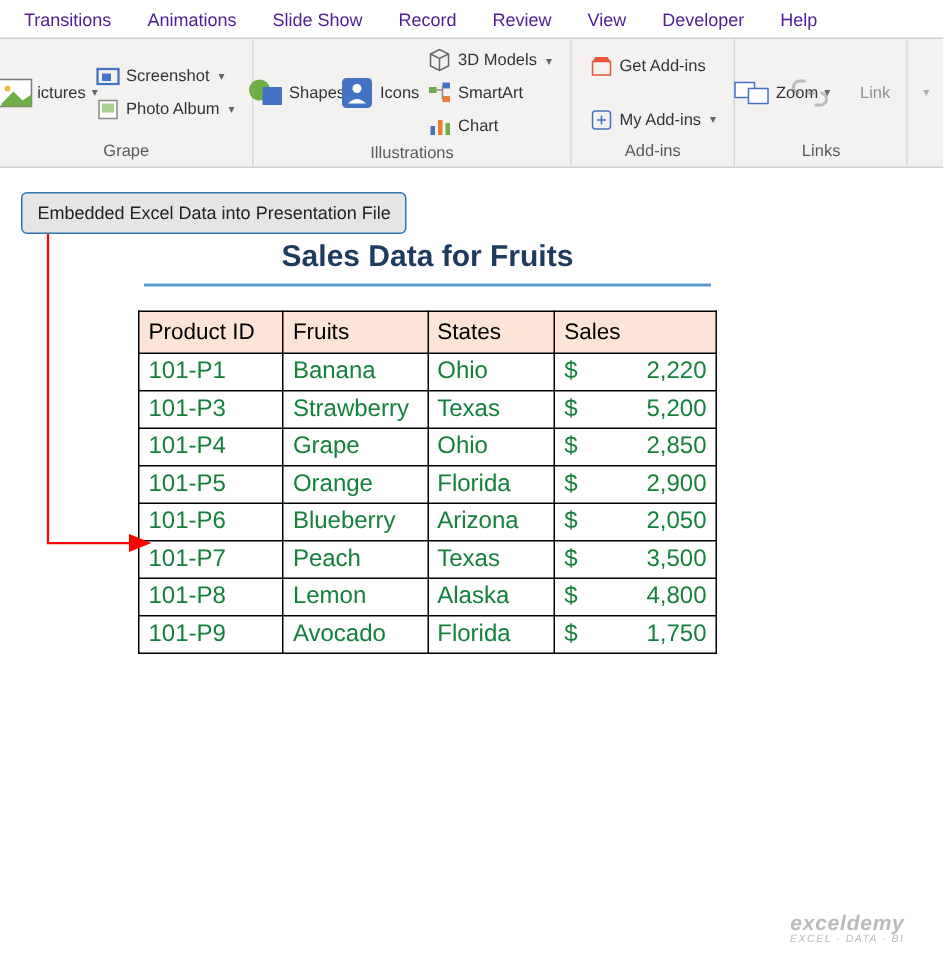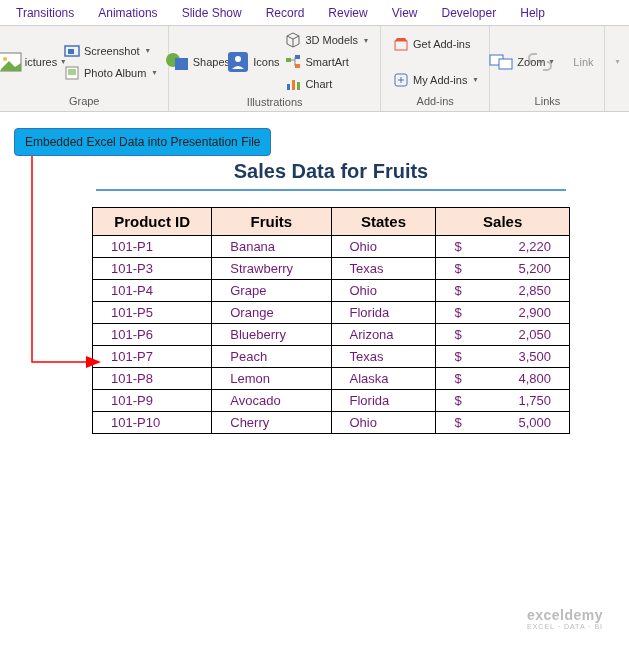--- a/index.html
+++ b/index.html
@@ -14,35 +14,35 @@
 .group { display: flex; flex-direction: column; justify-content: space-between; border-right: 1px solid #d8d8d8; padding: 4px 8px 2px 8px; }
 .group-label { text-align: center; color: #5a5a5a; font-size: 11px; padding: 2px 0; }
 .group-body { display: flex; gap: 6px; flex: 1; }
 .big-btn { display: flex; flex-direction: row; align-items: center; justify-content: center; gap: 2px; width: 46px; cursor: pointer; padding: 2px; }
 .big-btn .icon { width: 28px; height: 28px; display: flex; align-items: center; justify-content: center; }
 .big-btn .lbl { font-size: 11px; color: #333; }
 .stack { display: flex; flex-direction: column; gap: 2px; justify-content: center; }
 .small-btn { display: flex; align-items: center; gap: 4px; padding: 2px 4px; cursor: pointer; font-size: 11px; color: #333; }
 .small-btn .icon { width: 16px; height: 16px; display: flex; align-items: center; justify-content: center; }
 .dd { font-size: 8px; color: #666; margin-left: 2px; }
-.callout { position: absolute; left: 14px; top: 128px; background: #0ea5e9; border: 1px solid #2e75b6; border-radius: 4px; padding: 6px 10px; font-size: 12px; color: #222; z-index: 5; }
+.callout { position: absolute; left: 14px; top: 128px; background: #e5e5e5; border: 1px solid #2e75b6; border-radius: 4px; padding: 6px 10px; font-size: 12px; color: #222; z-index: 5; }
 .arrow-svg { position: absolute; left: 28px; top: 152px; z-index: 4; }
 
-.embed { position: absolute; left: 92px; top: 160px; width: 478px; }
+.embed { position: absolute; left: 92px; top: 160px; width: 386px; }
 .title { text-align: center; font-size: 20px; font-weight: 600; color: #1f3a5f; padding-bottom: 6px; }
 .title-underline { height: 2px; background: #5b9bd5; margin: 0 4px 16px 4px; }
 
 table { border-collapse: collapse; width: 100%; table-layout: fixed; }
-th { background: #fce4d6; font-weight: 700; font-size: 15px; border: 1.5px solid #000; padding: 5px 6px; text-align: center; color: #000; }
-td { border: 1px solid #000; padding: 3px 18px; font-size: 13px; color: #701a75; }
+th { background: #fce4d6; font-weight: 400; font-size: 15px; border: 1.5px solid #000; padding: 5px 6px; text-align: left; color: #000; }
+td { border: 1px solid #000; padding: 3px 6px; font-size: 16px; color: #15803d; }
 td.money { text-align: right; white-space: pre; }
 td.money .sym { float: left; }
 col.c1 { width: 25%; } col.c2 { width: 25%; } col.c3 { width: 22%; } col.c4 { width: 28%; }
 
-.watermark { position: absolute; right: 26px; bottom: 14px; color: #bbb; font-size: 11px; text-align: right; line-height: 1.1; }
+.watermark { position: absolute; right: 26px; bottom: 14px; color: #bbb; font-size: 11px; text-align: right; line-height: 1.1; font-style: italic; }
 .watermark .main { font-weight: 600; font-size: 14px; letter-spacing: 0.5px; }
 .watermark .sub { font-size: 7px; letter-spacing: 1px; }
 </style>
 </head>
 <body>
 
 <div class="tabs">
   <div class="tab">Transitions</div>
   <div class="tab">Animations</div>
   <div class="tab">Slide Show</div>
@@ -278,26 +278,20 @@
           <td>Lemon</td>
           <td>Alaska</td>
           <td class="money"><span class="sym">$</span>4,800</td>
         </tr>
         <tr>
           <td>101-P9</td>
           <td>Avocado</td>
           <td>Florida</td>
           <td class="money"><span class="sym">$</span>1,750</td>
         </tr>
-        <tr>
-          <td>101-P10</td>
-          <td>Cherry</td>
-          <td>Ohio</td>
-          <td class="money"><span class="sym">$</span>5,000</td>
-        </tr>
       </tbody>
   </table>
 </div>
 
 <div class="watermark">
   <div class="main">exceldemy</div>
   <div class="sub">EXCEL · DATA · BI</div>
 </div>
 
 </body></html>

